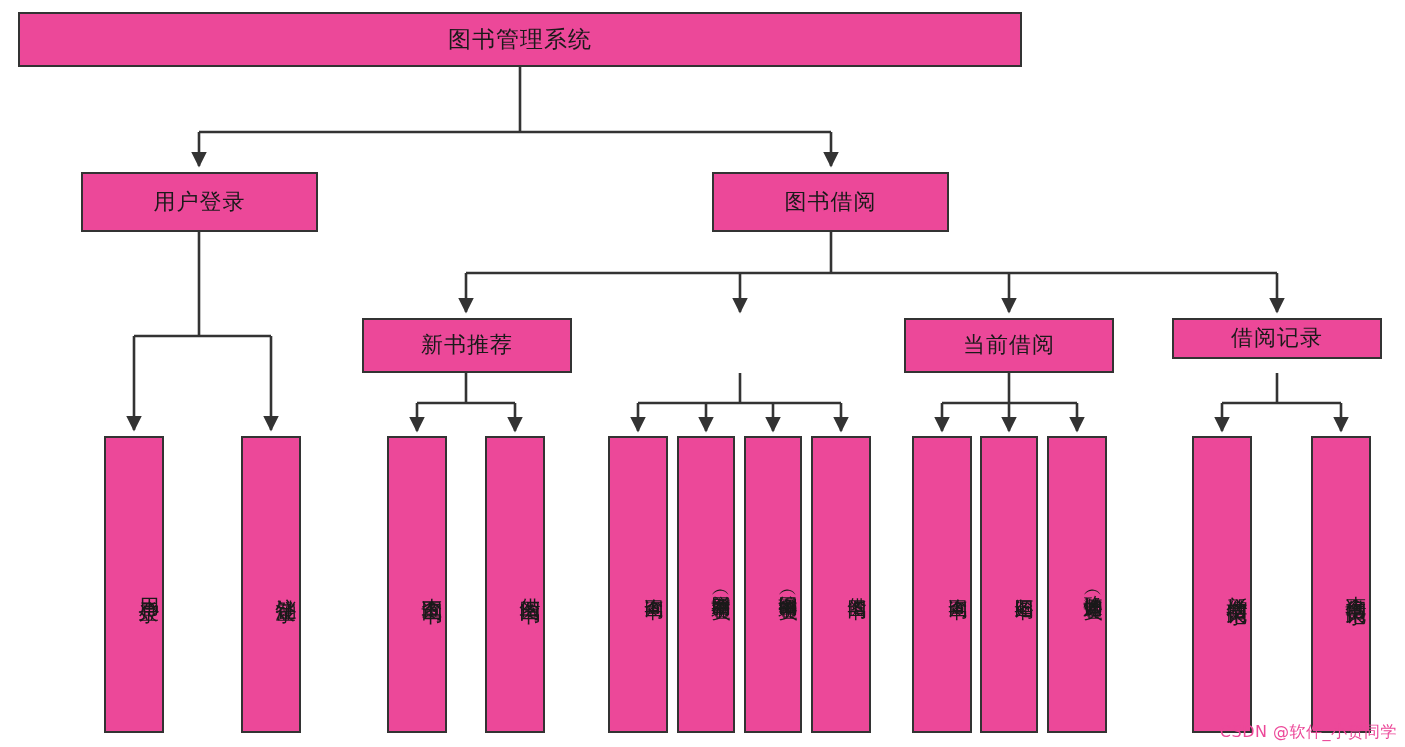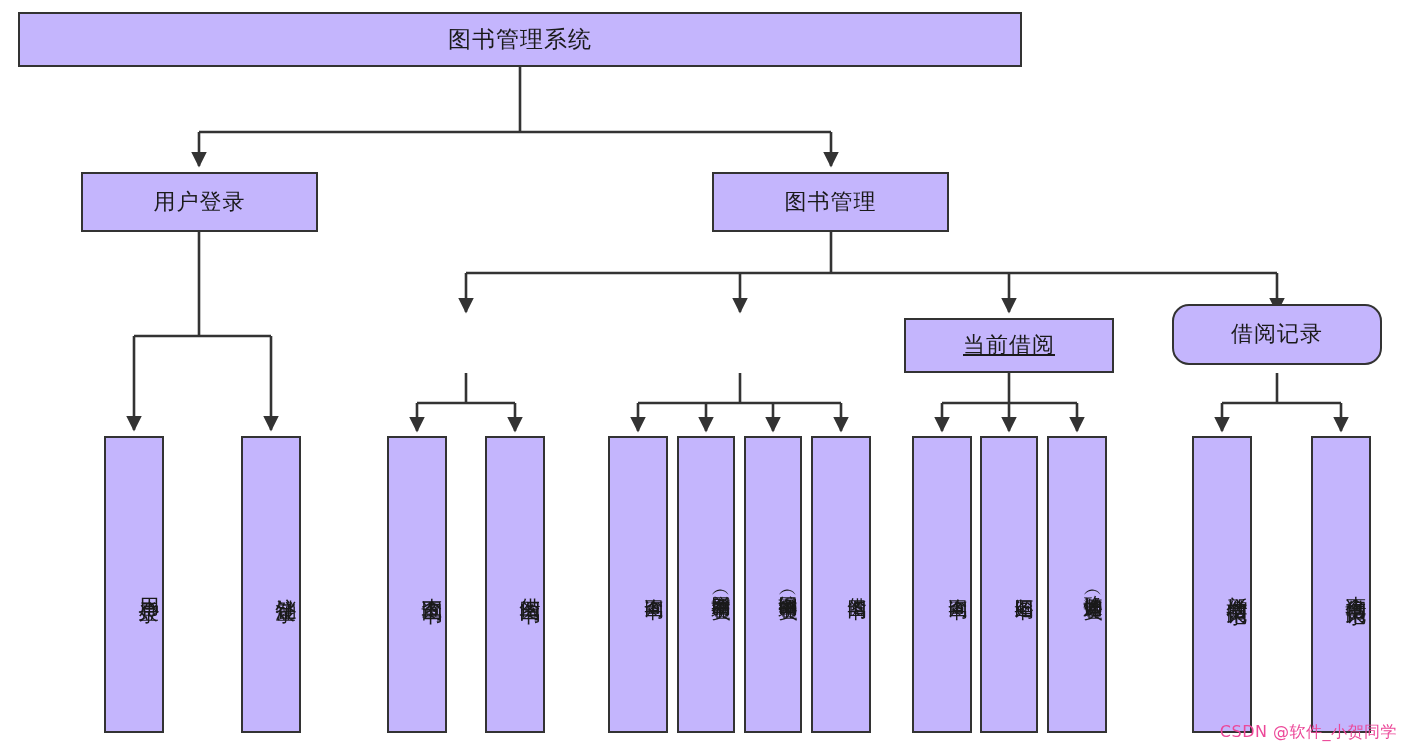--- a/index.html
+++ b/index.html
@@ -23,21 +23,21 @@
     left: 0;
     top: 0;
     width: 1405px;
     height: 747px;
     pointer-events: none;
   }
   .node {
     position: absolute;
     box-sizing: border-box;
     border: 2px solid #333333;
-    background: #c4b5fd;
+    background: #ec4899;
     display: flex;
     align-items: center;
     justify-content: center;
     color: #1a1a1a;
   }
   .node.horiz {
     font-size: 22px;
     letter-spacing: 1px;
     line-height: 1.2;
   }
@@ -132,27 +132,30 @@
   </svg>
 
   <div class="node horiz root" style="left:18px; top:12px; width:1004px; height:55px;">
     <span>图书管理系统</span>
   </div>
 
   <div class="node horiz" style="left:81px; top:172px; width:237px; height:60px;">
     <span>用户登录</span>
   </div>
   <div class="node horiz" style="left:712px; top:172px; width:237px; height:60px;">
-    <span>图书管理</span>
-  </div>
-
-  <div class="node horiz" style="left:904px; top:318px; width:210px; height:55px;text-decoration:underline;">
+    <span>图书借阅</span>
+  </div>
+
+  <div class="node horiz" style="left:362px; top:318px; width:210px; height:55px;">
+    <span>新书推荐</span>
+  </div>
+  <div class="node horiz" style="left:904px; top:318px; width:210px; height:55px;">
     <span>当前借阅</span>
   </div>
-  <div class="node horiz" style="left:1172px; top:304px; width:210px; height:61px;border-radius:17px;">
+  <div class="node horiz" style="left:1172px; top:318px; width:210px; height:41px;">
     <span>借阅记录</span>
   </div>
 
   <div class="node vert" style="left:104px; top:436px; width:60px; height:297px;">
     <span class="vlabel">用户登录</span>
   </div>
   <div class="node vert" style="left:241px; top:436px; width:60px; height:297px;">
     <span class="vlabel">注销登录</span>
   </div>
 

